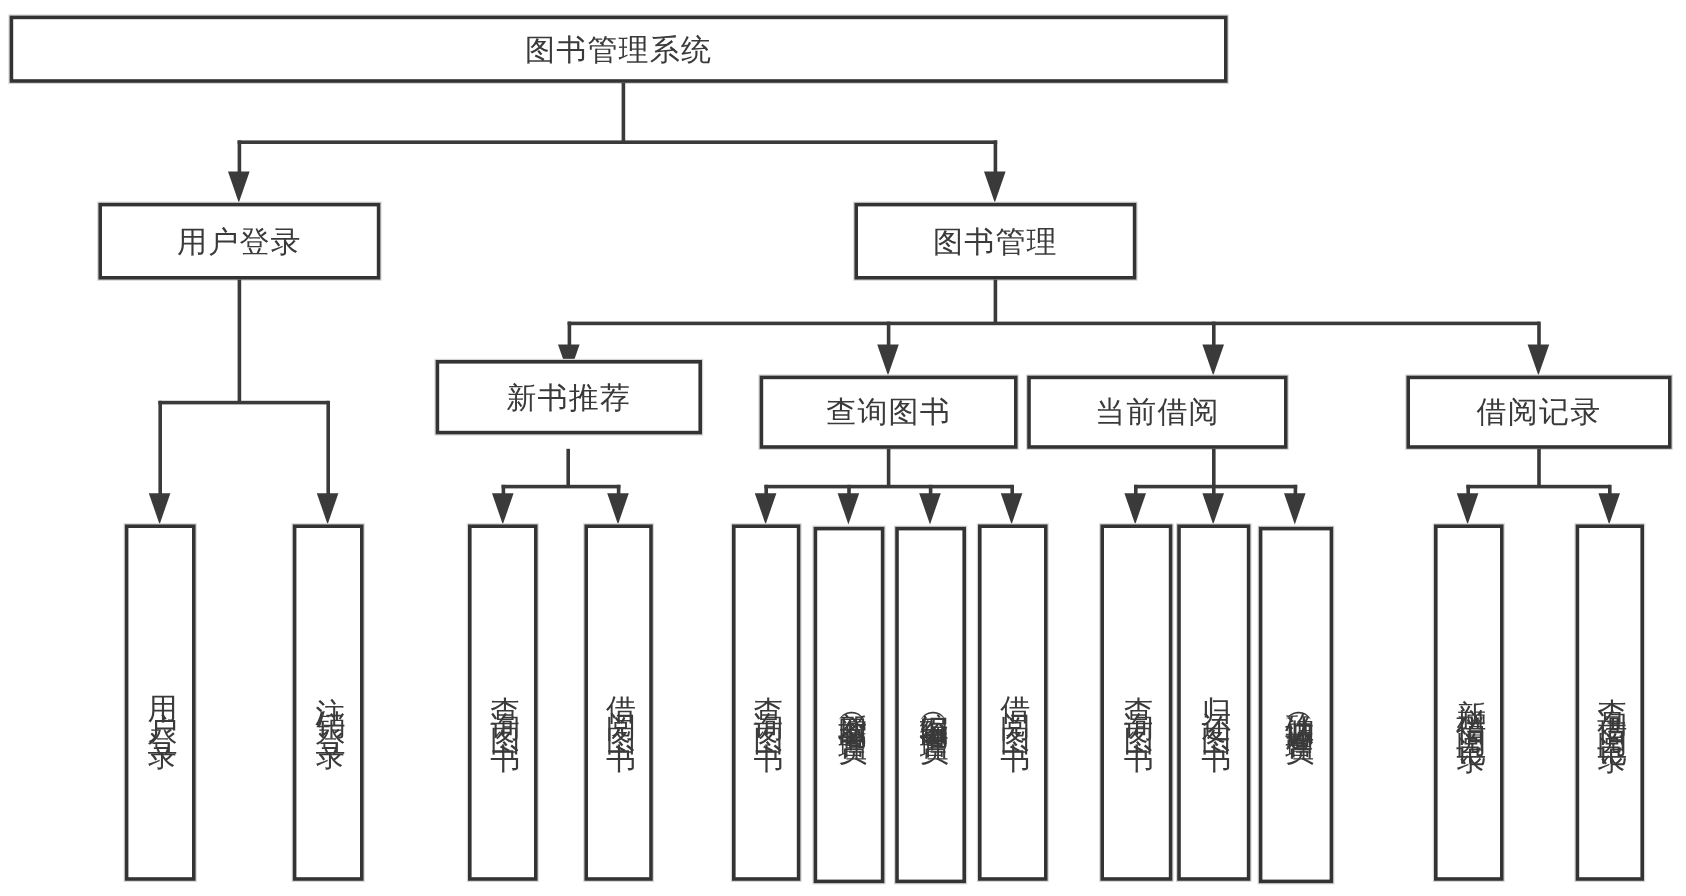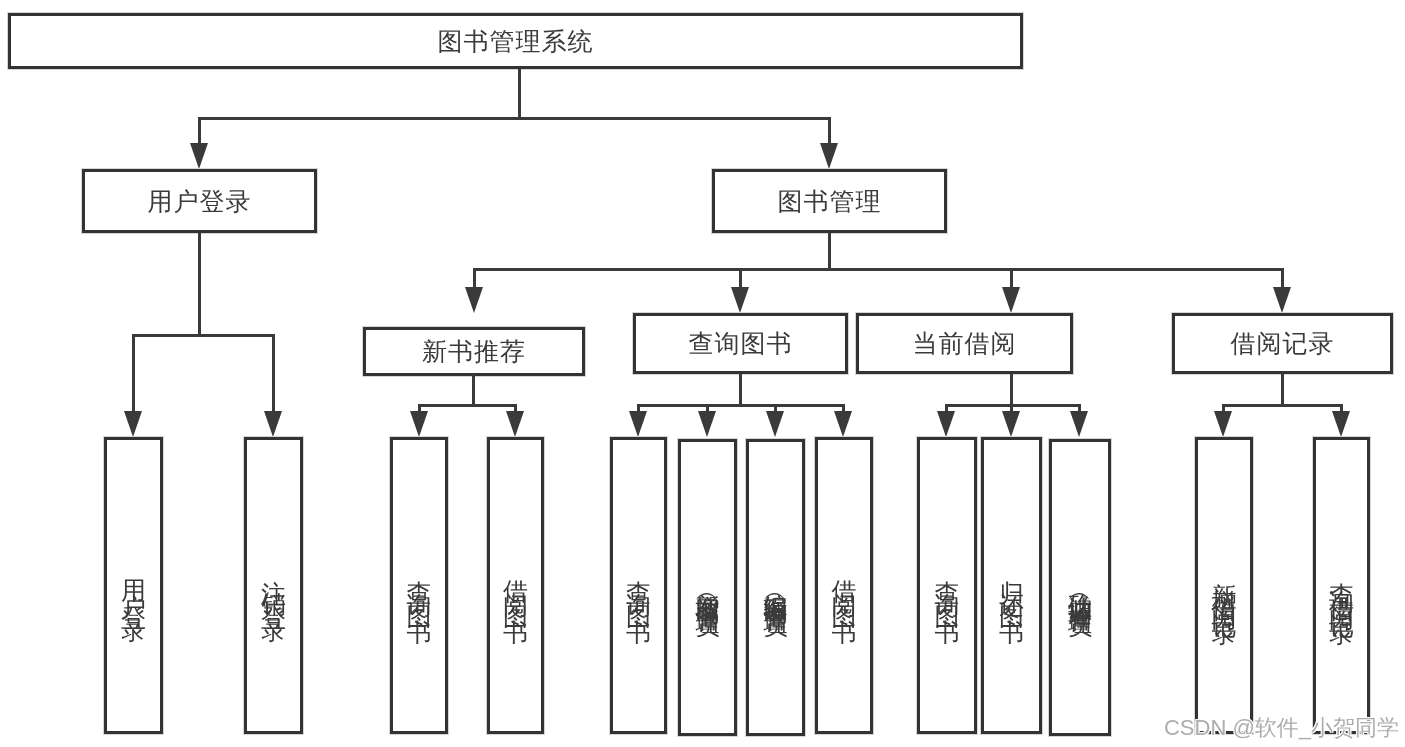--- a/index.html
+++ b/index.html
@@ -1,18 +1,18 @@
 <!DOCTYPE html>
 <html><head>
 <meta charset="utf-8">
 <style>
   html,body{margin:0;padding:0;background:#fff;}
   #canvas{
     position:relative;width:1405px;height:747px;background:#fff;overflow:hidden;
-    font-family:Liberation Sans, sans-serif;color:#333;
+    font-family:Liberation Mono, monospace;color:#333;
   }
   .box{
     position:absolute;background:#fff;border:3px solid #333;box-sizing:border-box;
     display:flex;align-items:center;justify-content:center;
     box-shadow:0 0 0 1px #d6d6d6;
   }
   .hlabel{font-size:25px;letter-spacing:1px;color:#3a3a3a;white-space:nowrap;}
   .leaf .vlabel{
     writing-mode:vertical-rl;text-orientation:mixed;
     font-size:25px;letter-spacing:13px;color:#3a3a3a;line-height:1;
@@ -66,21 +66,21 @@
   <div class="hline" style="left:473px;top:268px;width:810px;"></div>
   <div class="vline" style="left:473px;top:268px;height:22px;"></div>
   <div class="tri" style="left:465px;top:287px;"></div>
   <div class="vline" style="left:739px;top:268px;height:22px;"></div>
   <div class="tri" style="left:731px;top:287px;"></div>
   <div class="vline" style="left:1010px;top:268px;height:22px;"></div>
   <div class="tri" style="left:1002px;top:287px;"></div>
   <div class="vline" style="left:1281px;top:268px;height:22px;"></div>
   <div class="tri" style="left:1273px;top:287px;"></div>
 
-  <div class="box" style="left:363px;top:327px;width:222px;height:49px;">
+  <div class="box" style="left:363px;top:300px;width:222px;height:62px;">
     <span class="hlabel">新书推荐</span>
   </div>
   <div class="box" style="left:633px;top:313px;width:215px;height:61px;">
     <span class="hlabel">查询图书</span>
   </div>
   <div class="box" style="left:856px;top:313px;width:217px;height:61px;">
     <span class="hlabel">当前借阅</span>
   </div>
   <div class="box" style="left:1172px;top:313px;width:221px;height:61px;">
     <span class="hlabel">借阅记录</span>
@@ -157,15 +157,14 @@
     <span class="vlabel tight">确认归还（管理员）</span>
   </div>
 
   <div class="box leaf" style="left:1195px;top:437px;width:58px;height:297px;">
     <span class="vlabel mid">新增借阅记录</span>
   </div>
   <div class="box leaf" style="left:1313px;top:437px;width:57px;height:297px;">
     <span class="vlabel mid">查询借阅记录</span>
   </div>
 
-  <div id="watermark">CSDN @软件_小贺同学</div>
 
 </div>
 
 </body></html>

